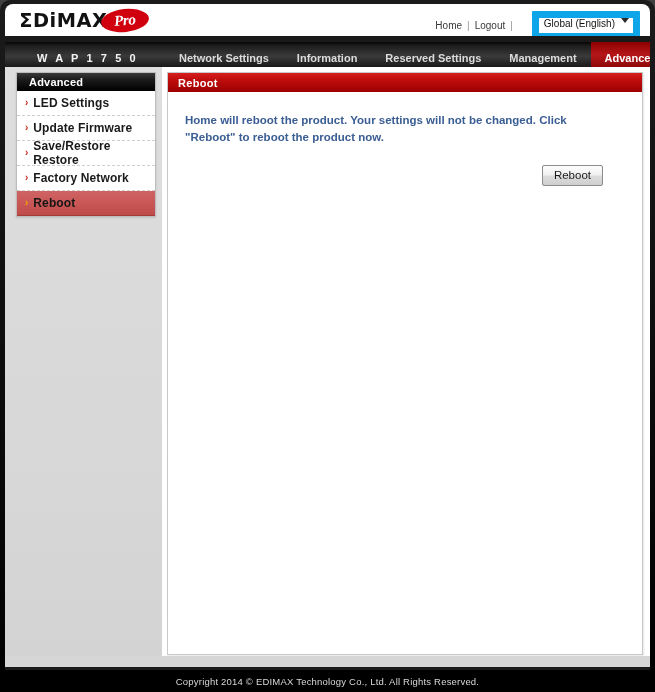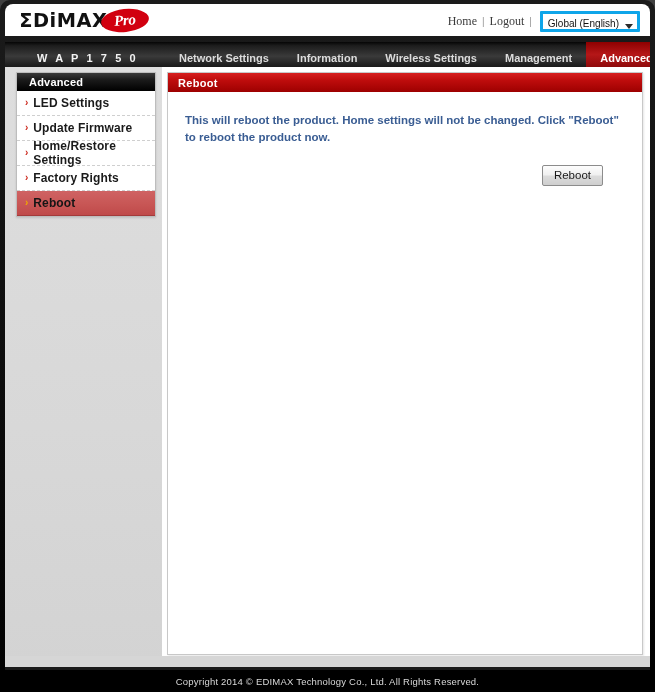--- a/index.html
+++ b/index.html
@@ -88,32 +88,31 @@
     top: 7px;
     display: flex;
     align-items: center;
     font-size: 10px;
     color: #3a3a3a;
     white-space: nowrap;
   }
   .topright a {
     color: #3a3a3a;
     text-decoration: none;
-    font-size: 12px;
-    font-family: Liberation Serif, serif;
+    font-size: 10px;
   }
   .topright .sep {
     margin: 0 5px;
     color: #999;
   }
   .langbox {
-    margin-left: 3px;
+    margin-left: 14px;
     display: inline-flex;
-    align-items: flex-end;
-    border: 3px solid #0ea5e9;
+    align-items: flex-start;
+    border: 7px solid #0ea5e9;
     background: #ffffff;
     height: 15px;
     padding: 0 4px 0 5px;
     font-size: 10px;
     color: #111;
     border-radius: 1px;
   }
   .langbox .caret {
     margin-left: 6px;
     width: 0; height: 0;
@@ -345,21 +344,21 @@
           <span class="caret"></span>
         </span>
       </div>
     </div>
 
     <div class="navbar">
       <div class="model">W A P 1 7 5 0</div>
       <div class="navtabs">
         <div class="navtab">Network Settings</div>
         <div class="navtab">Information</div>
-        <div class="navtab">Wireless Settings</div>
+        <div class="navtab">Reserved Settings</div>
         <div class="navtab">Management</div>
         <div class="navtab active">Advanced</div>
       </div>
     </div>
 
     <div class="body-area">
       <div class="left-col"></div>
 
       <div class="sidebar">
         <div class="sidebar-header">Advanced</div>
@@ -367,37 +366,37 @@
           <li class="sb-item">
             <span class="chev">›</span>
             <span class="sb-label">LED Settings</span>
           </li>
           <li class="sb-item">
             <span class="chev">›</span>
             <span class="sb-label">Update Firmware</span>
           </li>
           <li class="sb-item">
             <span class="chev">›</span>
-            <span class="sb-label">Home/Restore Settings</span>
+            <span class="sb-label">Save/Restore Restore</span>
           </li>
           <li class="sb-item">
             <span class="chev">›</span>
-            <span class="sb-label">Factory Rights</span>
+            <span class="sb-label">Factory Network</span>
           </li>
           <li class="sb-item active">
             <span class="chev">›</span>
             <span class="sb-label">Reboot</span>
           </li>
         </ul>
       </div>
 
       <div class="content">
         <div class="panel-header">Reboot</div>
         <div class="panel-body">
-          <p class="panel-text">This will reboot the product. Home settings will not be changed. Click "Reboot" to reboot the product now.</p>
+          <p class="panel-text">Home will reboot the product. Your settings will not be changed. Click "Reboot" to reboot the product now.</p>
           <div class="btn-row">
             <button class="btn">Reboot</button>
           </div>
         </div>
       </div>
     </div>
 
     <div class="footer-gap"></div>
     <div class="footer-line"></div>
   </div>

